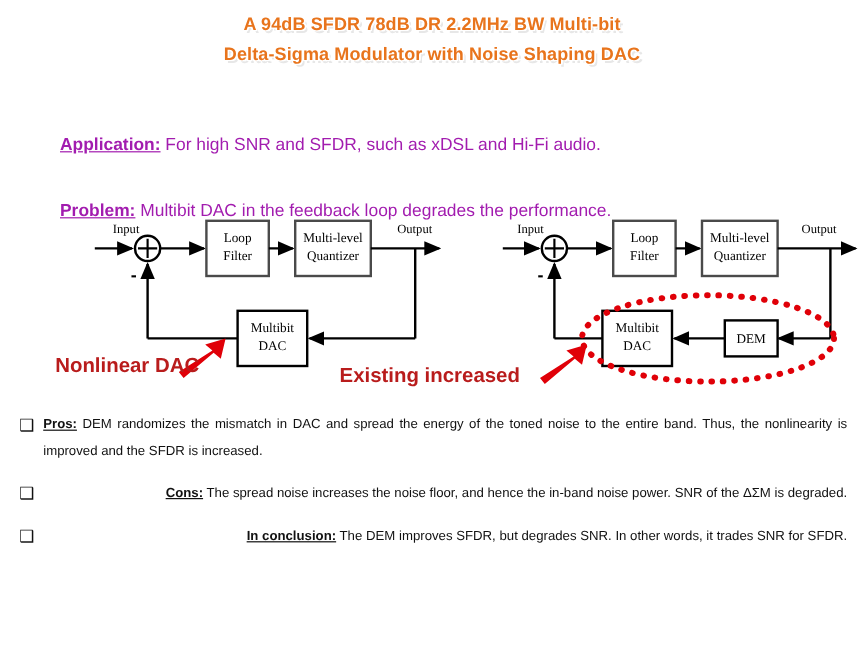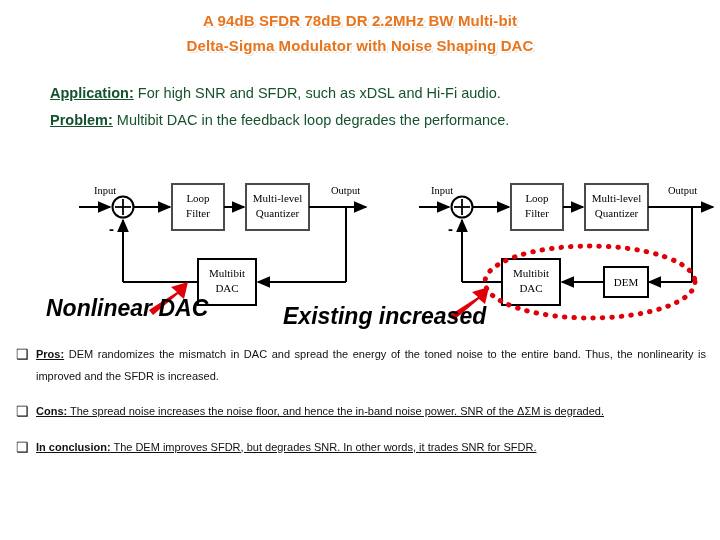--- a/index.html
+++ b/index.html
@@ -45,22 +45,23 @@
   
   .top-list {
     position: absolute;
     left: 50px;
     top: 80px;
     width: 640px;
   }
   .top-line {
     font-size: 14.5px;
     line-height: 26.5px;
-    color: #14532d;
+    color: #a21caf;
     white-space: nowrap;
+    margin-top: 28px;
   }
   .lead {
     font-weight: bold;
     text-decoration: underline;
   }
 
   
   .diagram-area {
     position: absolute;
     left: 0;
@@ -69,24 +70,23 @@
     height: 160px;
     margin-left: 41px;
   }
   .diagram-svg { display: block; }
 
   
   .callout {
     position: absolute;
     font-family: "Liberation Sans", sans-serif;
     font-weight: bold;
-    font-size: 23px;
-    color: #000000;
+    font-size: 17px;
+    color: #b91c1c;
     white-space: nowrap;
-    font-style: italic;
   }
   #callout-nonlinear { left: 46px; top: 295px; }
   #callout-existing  { left: 283px; top: 303px; }
 
   
   .bullets {
     position: absolute;
     left: 16px;
     top: 344px;
     width: 690px;
@@ -103,21 +103,21 @@
     line-height: 21.5px;
     color: #111111;
   }
   .bullet-text {
     flex: 1 1 auto;
     font-size: 11px;
     line-height: 21.5px;
     color: #111111;
     text-align: justify;
   }
-  .bullet-text.nojust { text-align: left; text-decoration: underline; }
+  .bullet-text.nojust { text-align: right; }
 </style>
 </head>
 <body>
 
 <div class="title-block">A 94dB SFDR 78dB DR 2.2MHz BW Multi-bit
 Delta-Sigma Modulator with Noise Shaping DAC</div>
 
 <div class="top-list">
   <div class="top-line">
     <span class="lead">Application:</span><span> For high SNR and SFDR, such as xDSL and Hi-Fi audio.</span>

